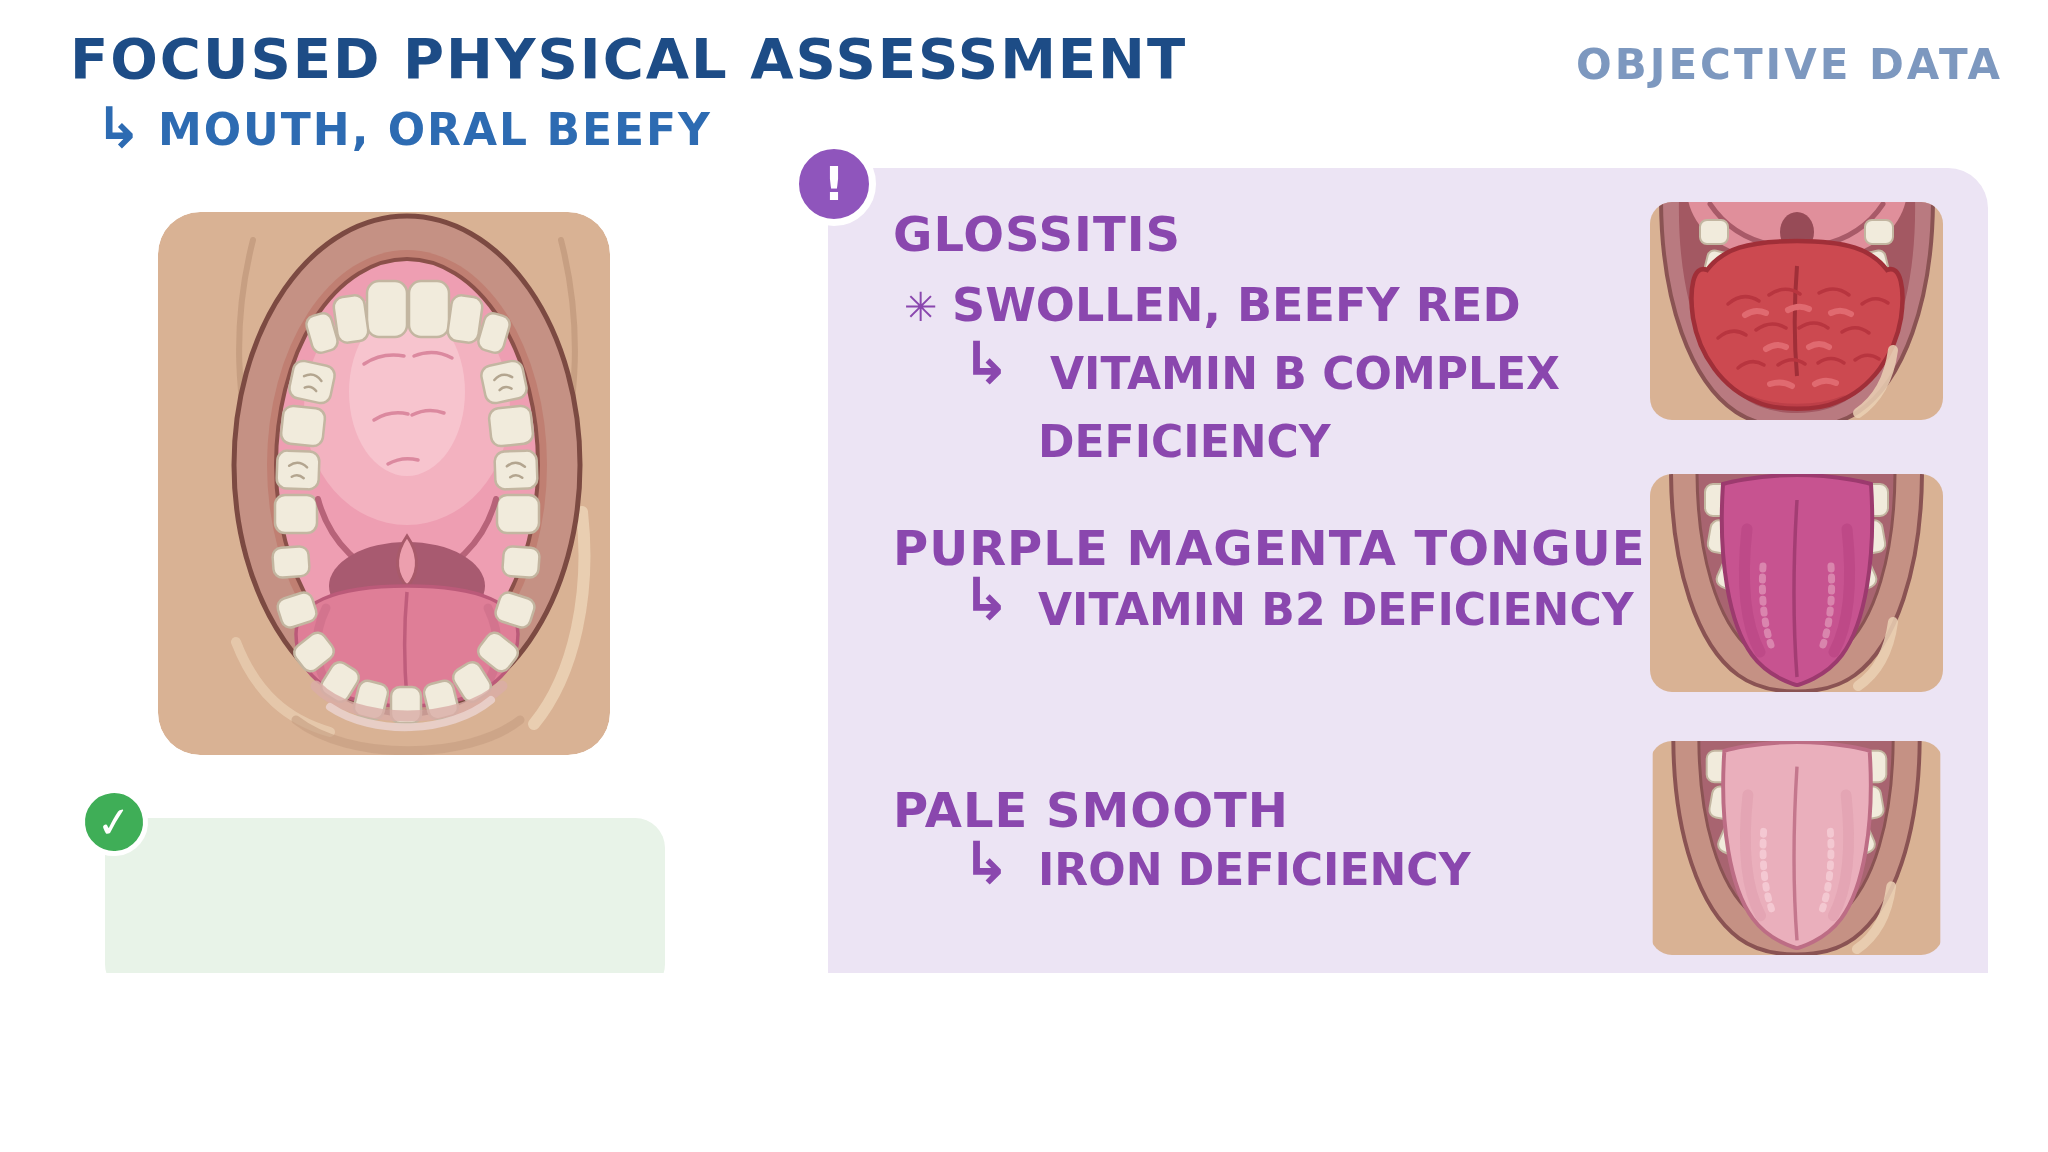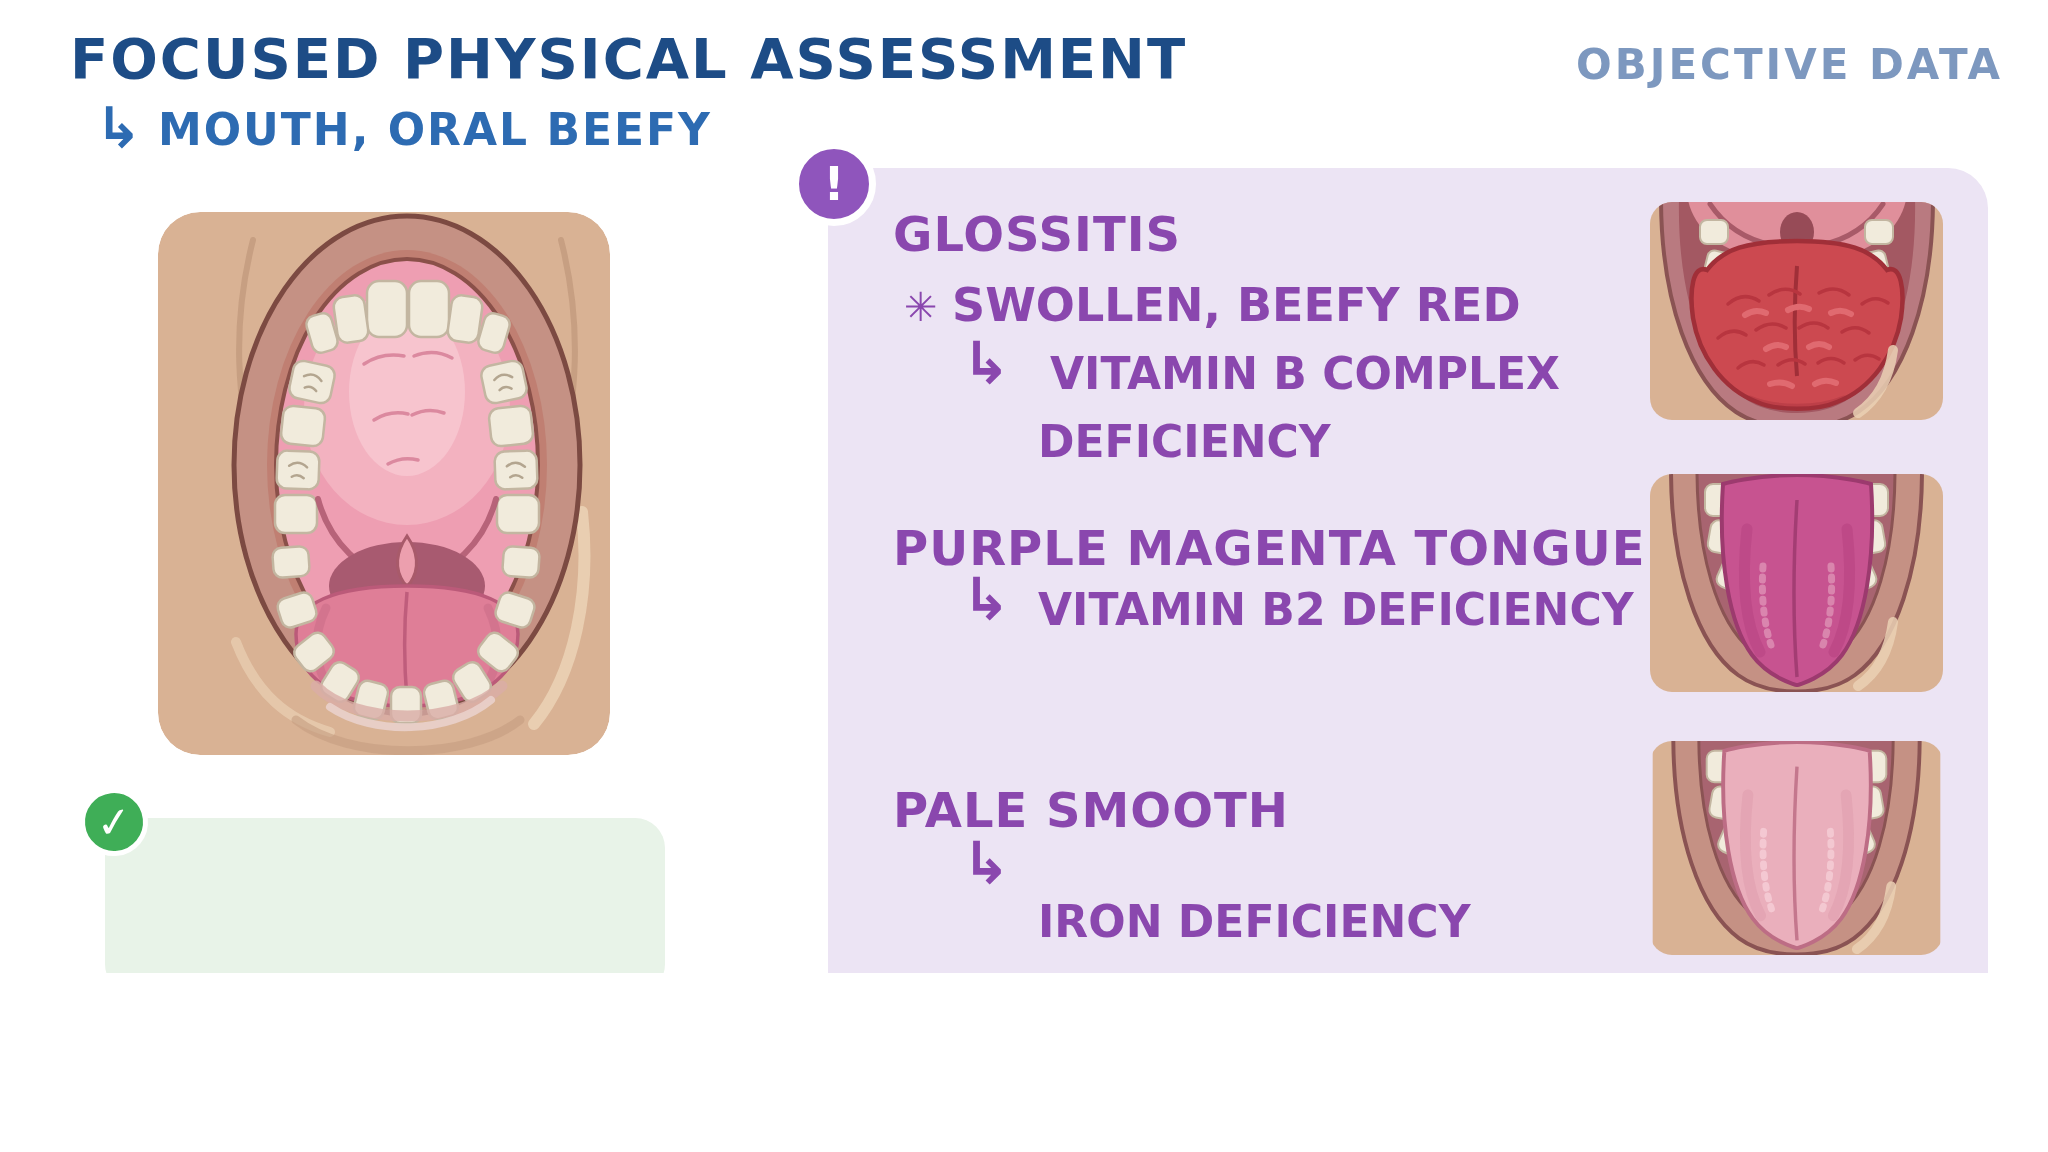--- a/index.html
+++ b/index.html
@@ -67,21 +67,21 @@
   .star1{left:904px;top:284px;}
   .b1{left:952px;top:278px;}
   .a1{left:962px;top:334px;}
   .d1a{left:1038px;top:348px;margin-left:12px;}
   .d1b{left:1038px;top:416px;}
   .h2{left:893px;top:520px;}
   .a2{left:962px;top:570px;}
   .d2{left:1038px;top:584px;}
   .h3{left:893px;top:782px;}
   .a3{left:962px;top:834px;}
-  .d3{left:1038px;top:896px;}
+  .d3{left:1038px;top:844px;}
 </style>
 </head>
 <body>
 
 <div class="canvas">
 
   <div class="title">FOCUSED PHYSICAL ASSESSMENT</div>
   <div class="subtitle-row">
     <span class="subtitle-arrow">↳</span>
     <span class="subtitle">MOUTH, ORAL BEEFY</span>

